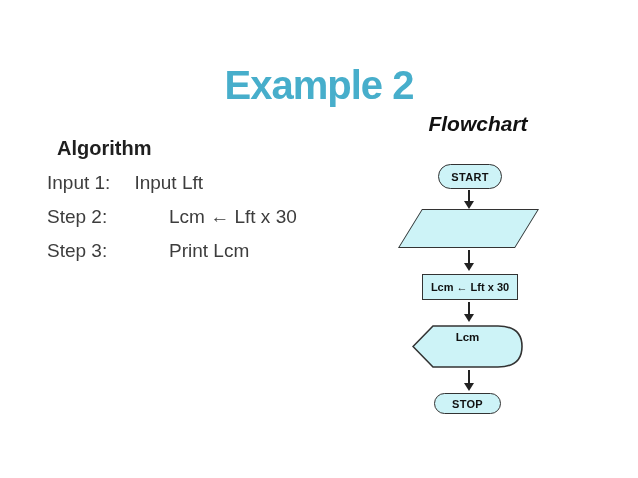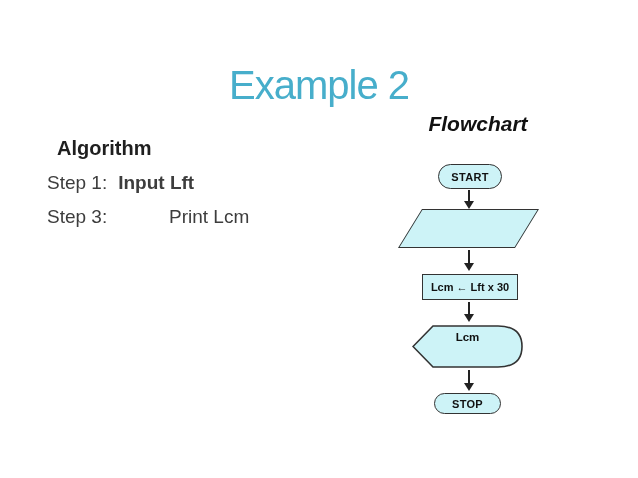--- a/index.html
+++ b/index.html
@@ -4,34 +4,34 @@
 <style>
   html,body { margin:0; padding:0; background:#888; }
   #slide {
     position:relative; width:638px; height:478px; background:#ffffff;
     overflow:hidden; font-family:"Liberation Sans", sans-serif;
     margin:0 auto;
   }
   
   .slide-title {
     position:absolute; left:0; top:63px; width:638px; text-align:center;
-    font-size:40px; font-weight:400; letter-spacing:-1px; line-height:1.1;
+    font-size:40px; font-weight:700; letter-spacing:-1px; line-height:1.1;
   }
   .flowchart-heading {
     position:absolute; left:398px; top:112px; width:160px; text-align:center;
     font-size:21px; font-weight:bold; color:#111;font-style:italic;
   }
   .algorithm-heading {
     position:absolute; left:43px; top:137px;
     font-size:20px; font-weight:bold; color:#1f1f1f;margin-left:14px;
   }
   .steps { position:absolute; left:47px; top:172px; font-size:19px; color:#3d3d3d; }
   .step-row { margin-bottom:12px; line-height:22px; white-space:nowrap; }
   .step-row.row-tab .step-label { display:inline-block; width:122px; }
-  .step-row.row-plain .step-text { margin-left:11px;font-weight:bold; }
+  .step-row.row-plain .step-text { margin-left:24px; }
 
   
   .shape { position:absolute; box-sizing:border-box; border:1.6px solid #333; }
   .terminator {
     display:flex; align-items:center; justify-content:center;
     font-size:11px; font-weight:bold; color:#111; letter-spacing:.3px;
   }
   .terminator.start { left:438px; top:164px; width:64px; height:25px; border-radius:13px; }
   .terminator.stop  { left:434px; top:393px; width:67px; height:21px; border-radius:14px; }
 
@@ -73,21 +73,24 @@
 <div id="slide">
 
   <div class="slide-title" style="color: rgb(71, 174, 203);">Example 2</div>
 
   <div class="flowchart-heading">Flowchart</div>
 
   <div class="algorithm-heading">Algorithm</div>
 
   <div class="steps">
     <div class="step-row row-plain">
-      <span class="step-label">Step 1:</span><span class="step-text">Input Lft</span>
+      <span class="step-label">Input 1:</span><span class="step-text">Input Lft</span>
+    </div>
+    <div class="step-row row-tab">
+      <span class="step-label">Step 2:</span><span class="step-text">Lcm ← Lft x 30</span>
     </div>
     <div class="step-row row-tab">
       <span class="step-label">Step 3:</span><span class="step-text">Print Lcm</span>
     </div>
   </div>
 
   <div class="shape terminator start" style="background-color: rgb(205, 243, 247); border-color: rgb(51, 51, 51); justify-content: center;">
     <span>START</span>
   </div>
 

